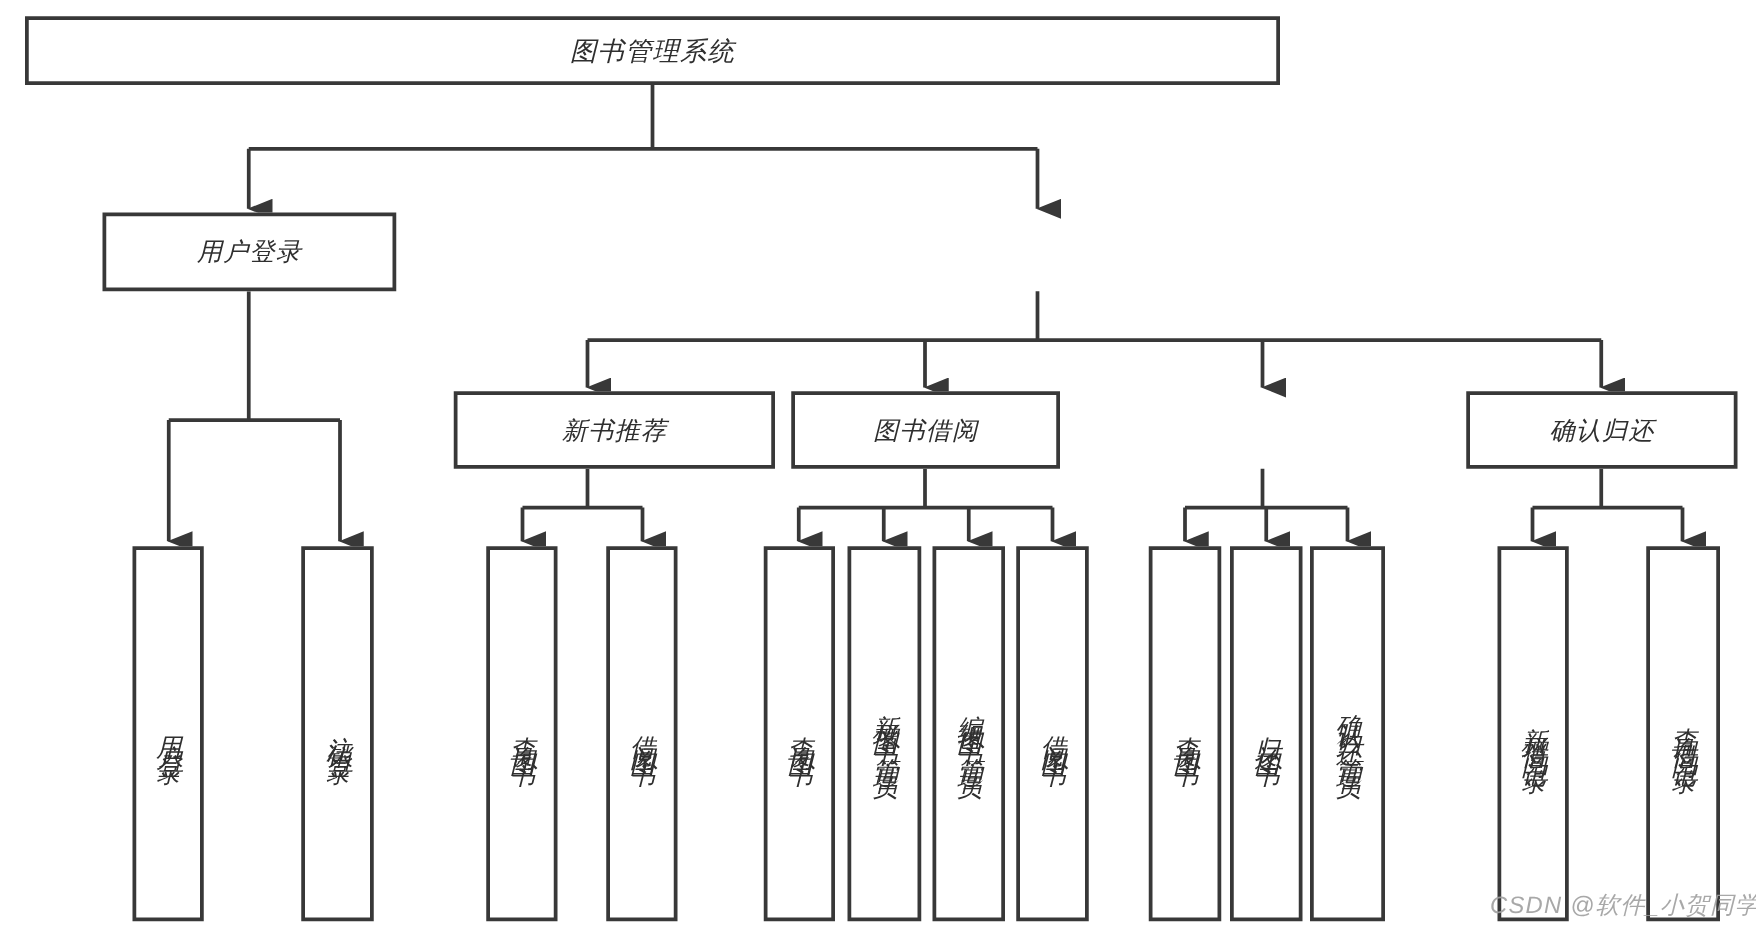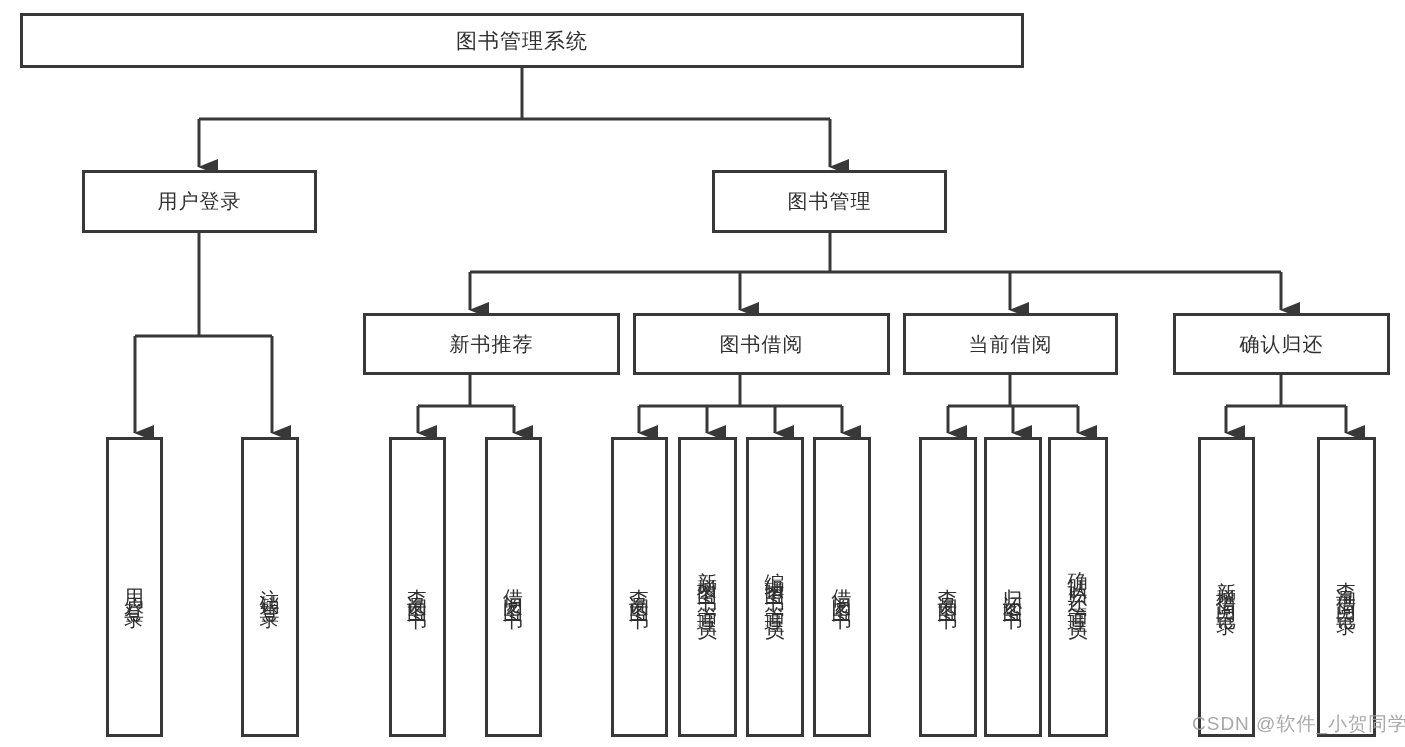--- a/index.html
+++ b/index.html
@@ -2,20 +2,21 @@
 <html><head>
 <meta charset="utf-8">
 <style>
   html,body{margin:0;padding:0;background:#ffffff;}
   #stage{
     position:relative;
     width:1405px;height:747px;
     background:#ffffff;
     font-family:"Liberation Sans","DejaVu Sans",sans-serif;
     overflow:hidden;
+    font-style:italic;
   }
   #wires{position:absolute;left:0;top:0;z-index:1;}
   .box{
     position:absolute;
     box-sizing:border-box;
     background:#ffffff;
     border:3px solid #383838;
     color:#2f2f2f;
     display:flex;
     align-items:center;
@@ -94,25 +95,23 @@
       <path d="M1281,375 V406"></path>
       <path d="M1226,406 H1346"></path>
       <path d="M1226,406 V433" marker-end="url(#arrow)"></path>
       <path d="M1346,406 V433" marker-end="url(#arrow)"></path>
     </g>
   </svg>
 
   <div class="box top" style="left:20px;top:13px;width:1004px;height:55px">图书管理系统</div>
 
   <div class="box" style="left:82px;top:170px;width:235px;height:63px">用户登录</div>
-  <div class="box" style="left:712px;top:170px;width:235px;height:63px">图书管理</div>
 
   <div class="box" style="left:363px;top:313px;width:257px;height:62px">新书推荐</div>
-  <div class="box" style="left:633px;top:313px;width:257px;height:62px">图书借阅</div>
-  <div class="box" style="left:903px;top:313px;width:215px;height:62px">当前借阅</div>
+  <div class="box" style="left:633px;top:313px;width:215px;height:62px">图书借阅</div>
   <div class="box" style="left:1173px;top:313px;width:217px;height:62px">确认归还</div>
 
   <div class="box vbox" style="left:106px;top:437px;width:57px;height:300px">用户登录</div>
   <div class="box vbox" style="left:241px;top:437px;width:58px;height:300px">注销登录</div>
 
   <div class="box vbox" style="left:389px;top:437px;width:57px;height:300px">查询图书</div>
   <div class="box vbox" style="left:485px;top:437px;width:57px;height:300px">借阅图书</div>
 
   <div class="box vbox" style="left:611px;top:437px;width:57px;height:300px">查询图书</div>
   <div class="box vbox" style="left:678px;top:437px;width:59px;height:300px">新增图书（管理员）</div>

